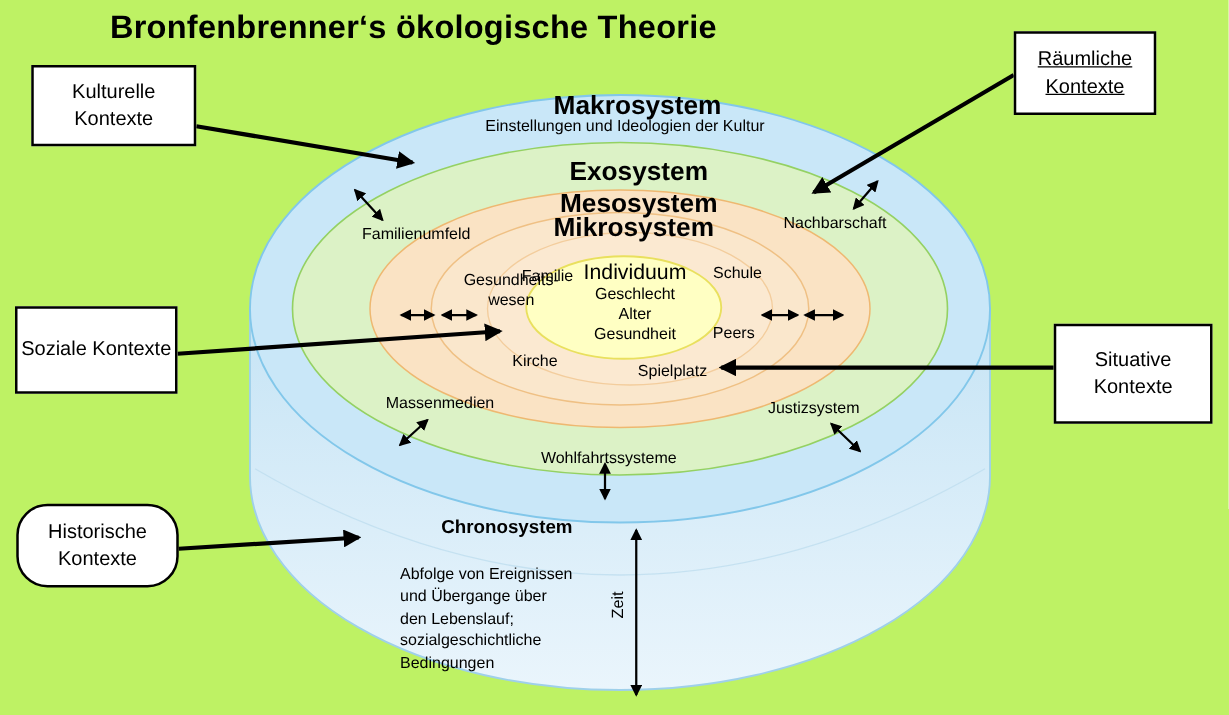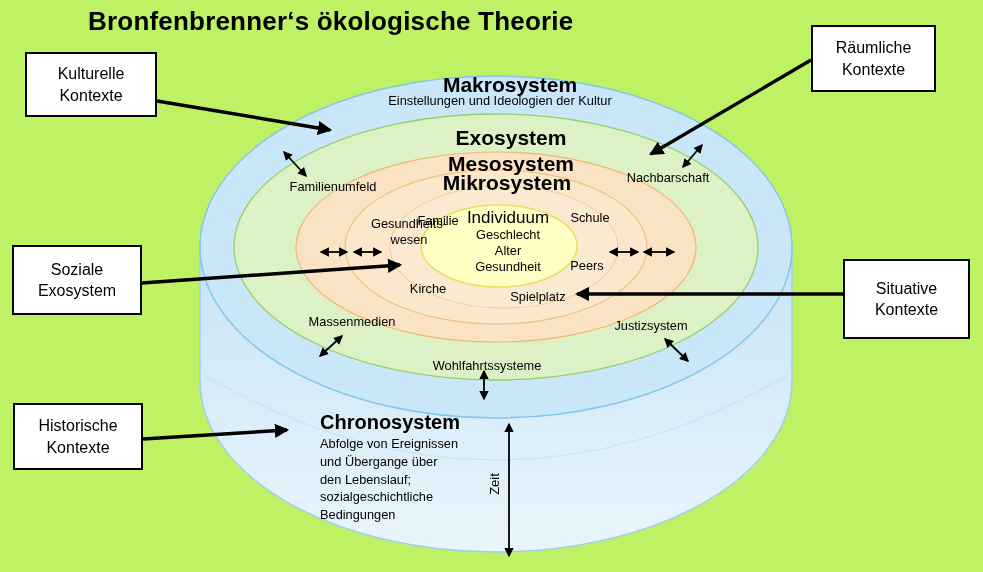--- a/index.html
+++ b/index.html
@@ -13,22 +13,22 @@
            font-size:16px;line-height:1.32;padding:2px;box-sizing:border-box;}
   .lbl{position:absolute;transform:translate(-50%,-50%);font-size:12.8px;
        white-space:nowrap;line-height:1.25;text-align:center;}
   .lbl.sys{font-weight:bold;font-size:21px;}
   .lbl.two{white-space:pre-line;}
   .ind-block{position:absolute;left:508px;top:208px;transform:translateX(-50%);
              text-align:center;}
   .ind-block .ind-name{display:block;font-weight:normal;font-size:17px;line-height:19px;}
   .ind-block .ind-attr{display:block;font-size:12.8px;line-height:16px;}
   .chrono-block{position:absolute;left:320px;top:412px;text-align:left;}
-  .chrono-block .chrono-name{display:block;font-weight:bold;font-size:20px;
-                             line-height:20px;margin-bottom:3px;}
+  .chrono-block .chrono-name{display:block;font-weight:bold;font-size:15px;
+                             line-height:20px;margin-bottom:18px;text-align:right;}
   .chrono-block .chrono-line{display:block;font-size:12.8px;line-height:17.8px;}
   .zeit{position:absolute;left:494px;top:484px;transform:translate(-50%,-50%) rotate(-90deg);
         font-size:13px;}
 </style>
 </head>
 <body>
 
 <div class="stage">
 
   <svg width="983" height="572" viewBox="0 0 983 572">
@@ -73,24 +73,24 @@
       <line x1="342" y1="336" x2="320" y2="356" marker-start="url(#as)" marker-end="url(#as)"></line>
       <line x1="665" y1="339" x2="688" y2="361" marker-start="url(#as)" marker-end="url(#as)"></line>
       <line x1="484" y1="371" x2="484" y2="399" marker-start="url(#as)" marker-end="url(#as)"></line>
       <line x1="509" y1="424" x2="509" y2="556" marker-start="url(#as)" marker-end="url(#as)"></line>
     </g>
   </svg>
 
   <div class="title">Bronfenbrenner‘s ökologische Theorie</div>
 
   <div class="ctx-box" style="left:25px;top:52px;width:132px;height:65px;">Kulturelle Kontexte</div>
-  <div class="ctx-box" style="left:811px;top:25px;width:125px;height:67px;">Räumliche Kontexte</div>
-  <div class="ctx-box" style="left:12px;top:245px;width:130px;height:70px;">Soziale Exosystem</div>
+  <div class="ctx-box" style="left:811px;top:25px;width:114px;height:67px;text-decoration:underline;">Räumliche Kontexte</div>
+  <div class="ctx-box" style="left:12px;top:245px;width:130px;height:70px;">Soziale Kontexte</div>
   <div class="ctx-box" style="left:843px;top:259px;width:127px;height:80px;">Situative Kontexte</div>
-  <div class="ctx-box" style="left:13px;top:403px;width:130px;height:67px;">Historische Kontexte</div>
+  <div class="ctx-box" style="left:13px;top:403px;width:130px;height:67px;border-radius:25px;">Historische Kontexte</div>
 
   <div class="lbl sys" style="left:510px;top:85px;">Makrosystem</div>
   <div class="lbl" style="left:500px;top:101px;">Einstellungen und Ideologien der Kultur</div>
   <div class="lbl sys" style="left:511px;top:138px;">Exosystem</div>
   <div class="lbl sys" style="left:511px;top:164px;">Mesosystem</div>
   <div class="lbl sys" style="left:507px;top:183px;">Mikrosystem</div>
 
   <div class="ind-block">
     <span class="ind-name">Individuum</span>
     <span class="ind-attr">Geschlecht</span>

